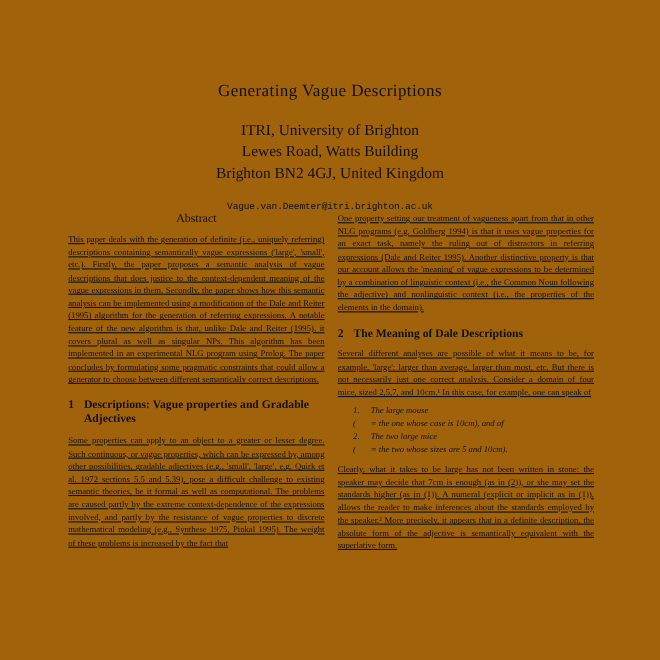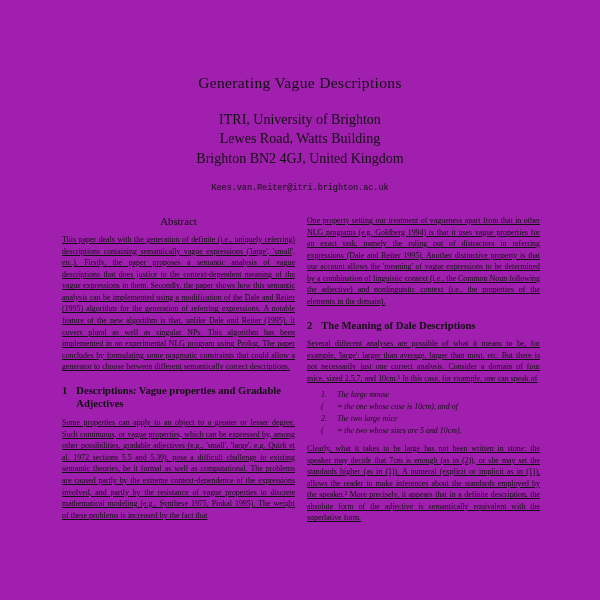--- a/index.html
+++ b/index.html
@@ -12,21 +12,21 @@
     width: 600px;
     height: 600px;
     overflow: hidden;
     font-family: "Liberation Serif", "DejaVu Serif", serif;
     color: #0d0d0d;
   }
   .page {
     position: relative;
     width: 600px;
     height: 600px;
-    background: #a21caf;
+    background: #a16207;
     box-sizing: border-box;
     padding: 0;
   }
 
   
   .title-block {
     padding-top: 74px;
     text-align: center;
   }
   .paper-title {
@@ -50,21 +50,21 @@
   .email-line {
     font-family: "Liberation Mono", "DejaVu Sans Mono", monospace;
     font-size: 8.6px;
     letter-spacing: -0.1px;
     margin: 14px 0 0 0;
   }
 
   
   .columns {
     position: absolute;
-    top: 215px;
+    top: 193px;
     left: 62px;
     width: 478px;
     display: flex;
     gap: 12px;
   }
   .col {
     width: 233px;
   }
 
   .section-head {
@@ -120,21 +120,21 @@
 </head>
 <body>
 
 <div class="page">
 
   <div class="title-block">
     <h1 class="paper-title">Generating Vague Descriptions</h1>
     <div class="affil-line">ITRI, University of Brighton</div>
     <div class="affil-line">Lewes Road, Watts Building</div>
     <div class="affil-line">Brighton BN2 4GJ, United Kingdom</div>
-    <div class="email-line">Kees.van.Reiter@itri.brighton.ac.uk</div>
+    <div class="email-line">Vague.van.Deemter@itri.brighton.ac.uk</div>
   </div>
 
   <div class="columns">
 
     <div class="col">
 
       <div class="abstract-head">Abstract</div>
       <p class="body noindent">This paper deals with the generation of definite (i.e., uniquely referring) descriptions containing semantically vague expressions ('large', 'small', etc.). Firstly, the paper proposes a semantic analysis of vague descriptions that does justice to the context-dependent meaning of the vague expressions in them. Secondly, the paper shows how this semantic analysis can be implemented using a modification of the Dale and Reiter (1995) algorithm for the generation of referring expressions. A notable feature of the new algorithm is that, unlike Dale and Reiter (1995), it covers plural as well as singular NPs. This algorithm has been implemented in an experimental NLG program using Prolog. The paper concludes by formulating some pragmatic constraints that could allow a generator to choose between different semantically correct descriptions.</p>
 
       <div class="section-head">

